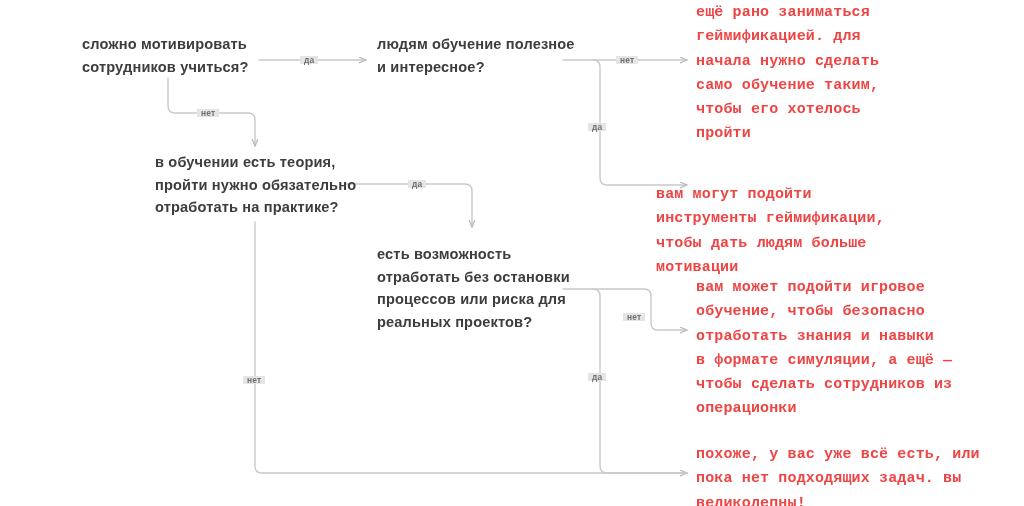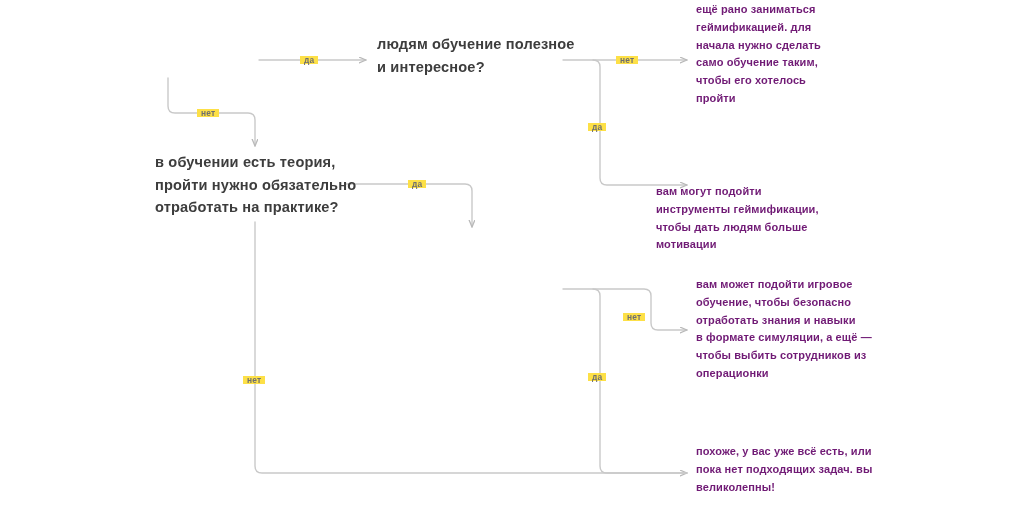--- a/index.html
+++ b/index.html
@@ -28,34 +28,35 @@
     position: absolute;
     color: #3d3d3d;
     font-size: 14.6px;
     line-height: 1.55;
     font-weight: 700;
     letter-spacing: 0.01em;
     white-space: pre-line;
   }
   .outcome {
     position: absolute;
-    color: #701a75;
-    font-size: 11px;
+    color: #ef4444;
+    font-size: 15px;
     line-height: 1.62;
     font-weight: 700;
     letter-spacing: 0.01em;
     white-space: pre-line;
+    font-family: Liberation Mono, monospace;
   }
   .edge-label {
     position: absolute;
     color: #6f6f6f;
     font-size: 8.4px;
     font-weight: 700;
     letter-spacing: 0.02em;
-    background: #fde047;
+    background: #e5e5e5;
     padding: 0 4px;
     line-height: 1;
   }
 </style>
 </head>
 <body>
 
 <div id="canvas">
 
   <svg class="edges" viewBox="0 0 1024 506" xmlns="http://www.w3.org/2000/svg">
@@ -78,46 +79,52 @@
       <path d="M345,184 L465,184 Q472,184 472,191 L472,227" marker-end="url(#arrowhead)"></path>
 
       <path d="M255,222 L255,466 Q255,473 262,473 L687,473" marker-end="url(#arrowhead)"></path>
 
       <path d="M563,289 L644,289 Q651,289 651,296 L651,323 Q651,330 658,330 L687,330" marker-end="url(#arrowhead)"></path>
 
       <path d="M593,289 Q600,289 600,296 L600,466 Q600,473 607,473 L687,473"></path>
     </g>
   </svg>
 
+  <div class="node" style="left:82px; top:33px; width:250px;">сложно мотивировать
+сотрудников учиться?</div>
 
   <div class="node" style="left:377px; top:33px; width:250px;">людям обучение полезное
 и интересное?</div>
 
   <div class="node" style="left:155px; top:151px; width:290px;">в обучении есть теория,
 пройти нужно обязательно
 отработать на практике?</div>
 
+  <div class="node" style="left:377px; top:243px; width:280px;">есть возможность
+отработать без остановки
+процессов или риска для
+реальных проектов?</div>
 
   <div class="outcome" style="left:696px; top:1px; width:300px;">ещё рано заниматься
 геймификацией. для
 начала нужно сделать
 само обучение таким,
 чтобы его хотелось
 пройти</div>
 
   <div class="outcome" style="left:656px; top:155px; width:310px;margin-top:28px;">вам могут подойти
 инструменты геймификации,
 чтобы дать людям больше
 мотивации</div>
 
   <div class="outcome" style="left:696px; top:276px; width:320px;">вам может подойти игровое
 обучение, чтобы безопасно
 отработать знания и навыки
 в формате симуляции, а ещё —
-чтобы выбить сотрудников из
+чтобы сделать сотрудников из
 операционки</div>
 
   <div class="outcome" style="left:696px; top:443px; width:320px;">похоже, у вас уже всё есть, или
 пока нет подходящих задач. вы
 великолепны!</div>
 
   <div class="edge-label" style="left:300px; top:56px;">да</div>
 
   <div class="edge-label" style="left:197px; top:109px;">нет</div>
 

